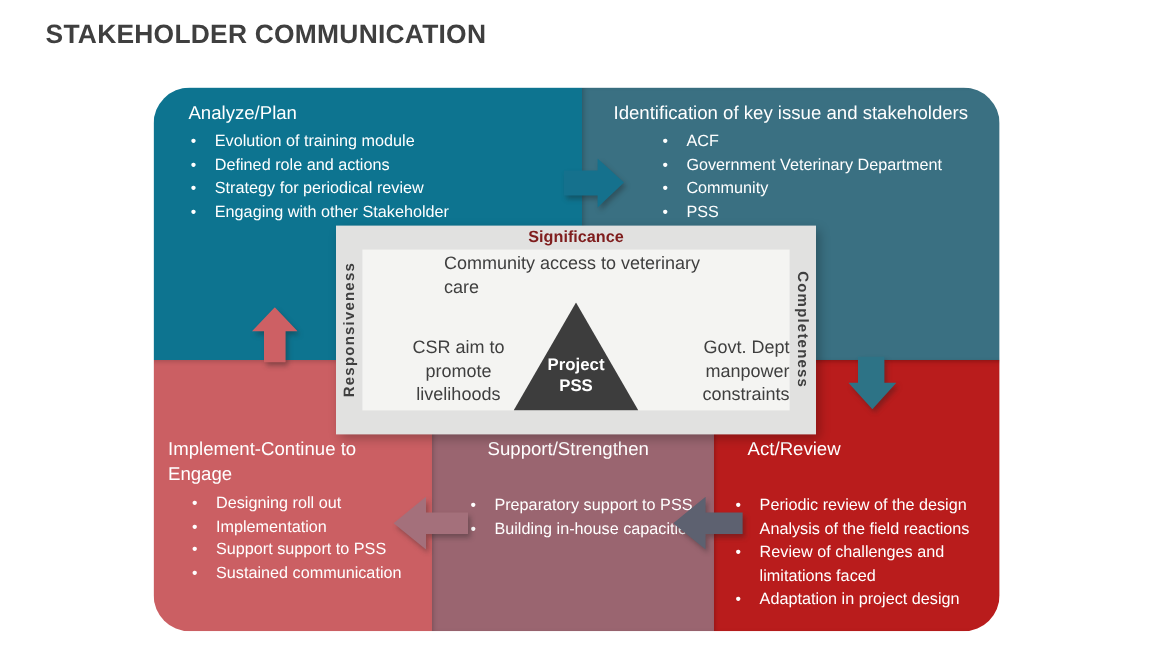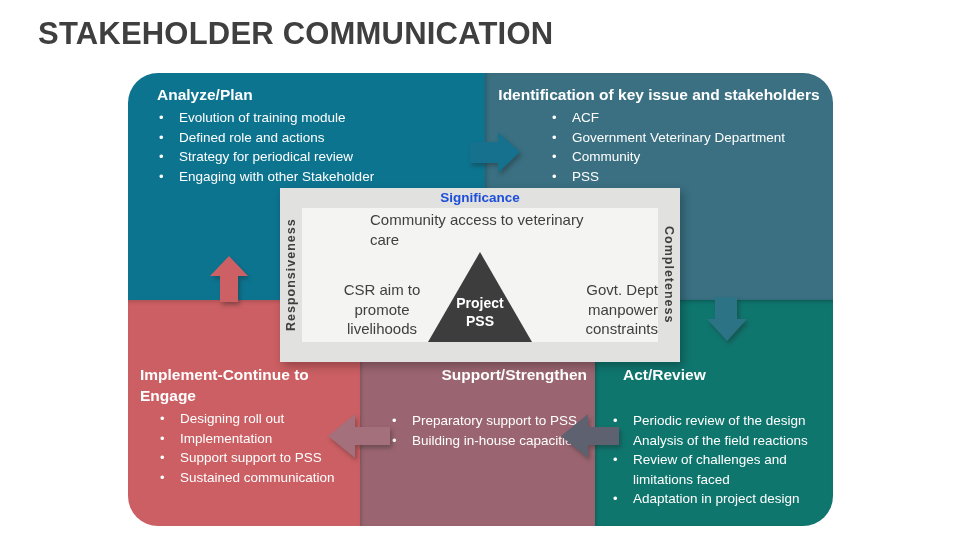--- a/index.html
+++ b/index.html
@@ -3,41 +3,41 @@
 <meta charset="utf-8">
 <style>
   * { margin:0; padding:0; box-sizing:border-box; }
   html,body { width:960px; height:540px; }
   body { font-family:"Liberation Sans", sans-serif; background:#ffffff; position:relative; overflow:hidden; }
 
   .slide { position:absolute; inset:0; width:960px; height:540px; background:#fff; }
 
   .slide-title {
     position:absolute; left:38px; top:16px;
-    font-size:31px; font-weight:700; color:#3f3f3f; letter-spacing:0.2px;
+    font-size:22px; font-weight:700; color:#3f3f3f; letter-spacing:0.2px;
   }
 
   .panel {
     position:absolute; left:128px; top:73px; width:705px; height:453px;
     border-radius:30px; overflow:hidden;
   }
   .pbox { position:absolute; color:#fff; }
   .box-tl { left:0;   top:0;     width:357px; height:227px; background:#0d7490; padding:11px 10px 0 29px; }
   .box-tr { left:357px; top:0;   width:348px; height:227px; background:#3a7082; padding:11px 8px 0 8px;
             box-shadow: inset 3px 0 4px -2px rgba(0,0,0,0.25); }
   .box-bl { left:0;   top:227px; width:232px; height:226px; background:#cb5f63; padding:64px 8px 0 12px;
             box-shadow: inset 0 4px 4px -3px rgba(0,0,0,0.2); }
   .box-bm { left:232px; top:227px; width:235px; height:226px; background:#9a6570; padding:64px 8px 0 0;
             box-shadow: inset 0 4px 4px -3px rgba(0,0,0,0.25), inset 3px 0 4px -2px rgba(0,0,0,0.2); }
-  .box-br { left:467px; top:227px; width:238px; height:226px; background:#0f766e; padding:64px 6px 0 16px;
+  .box-br { left:467px; top:227px; width:238px; height:226px; background:#b91c1c; padding:64px 6px 0 16px;
             box-shadow: inset 0 4px 4px -3px rgba(0,0,0,0.25), inset 3px 0 4px -2px rgba(0,0,0,0.2); }
 
-  .pbox h2 { font-size:15.5px; line-height:21px; font-weight:700; color:#fff; }
+  .pbox h2 { font-size:15.5px; line-height:21px; font-weight:400; color:#fff; }
   .box-tr h2 { text-align:center; }
-  .box-bm h2 { text-align:right; }
+  .box-bm h2 { text-align:center; }
   .box-bl h2 { width:205px; }
   .box-br h2 { margin-left:12px; }
 
   .pbox ul { list-style:none; }
   .pbox li { position:relative; padding-left:22px; font-size:13.5px; line-height:19.5px; }
   .pbox li::before { content:"\2022"; position:absolute; left:2px; top:0; font-size:13px; }
   .box-tl ul { margin-top:3px; }
   .box-tr ul { margin-top:3px; margin-left:57px; }
   .box-bl ul { margin-top:3px; margin-left:18px; }
   .box-bm ul { margin-top:26px; margin-left:30px; width:205px; }
@@ -45,21 +45,21 @@
 
   .arrow { position:absolute; }
   .sh-dark  { filter: drop-shadow(2px 3px 2px rgba(30,30,30,0.35)); }
 
   .overlay {
     position:absolute; left:280px; top:188px; width:400px; height:174px;
     background:#e1e1e0; box-shadow: 3px 4px 9px rgba(0,0,0,0.28);
   }
   .overlay-top-label {
     position:absolute; left:0; top:2px; width:100%; text-align:center;
-    font-size:13.5px; font-weight:700; color:#1d4ed8;
+    font-size:13.5px; font-weight:700; color:#7f1d1d;
   }
   .overlay-side {
     position:absolute; top:20px; height:134px; width:22px;
     display:flex; align-items:center; justify-content:center;
     font-size:12.5px; font-weight:700; color:#3f3f3f; letter-spacing:1px;
   }
   .overlay-left  { left:0;  writing-mode:vertical-rl; transform:rotate(180deg); }
   .overlay-right { right:0; writing-mode:vertical-rl; }
   .overlay-inner {
     position:absolute; left:22px; top:20px; width:356px; height:134px;

